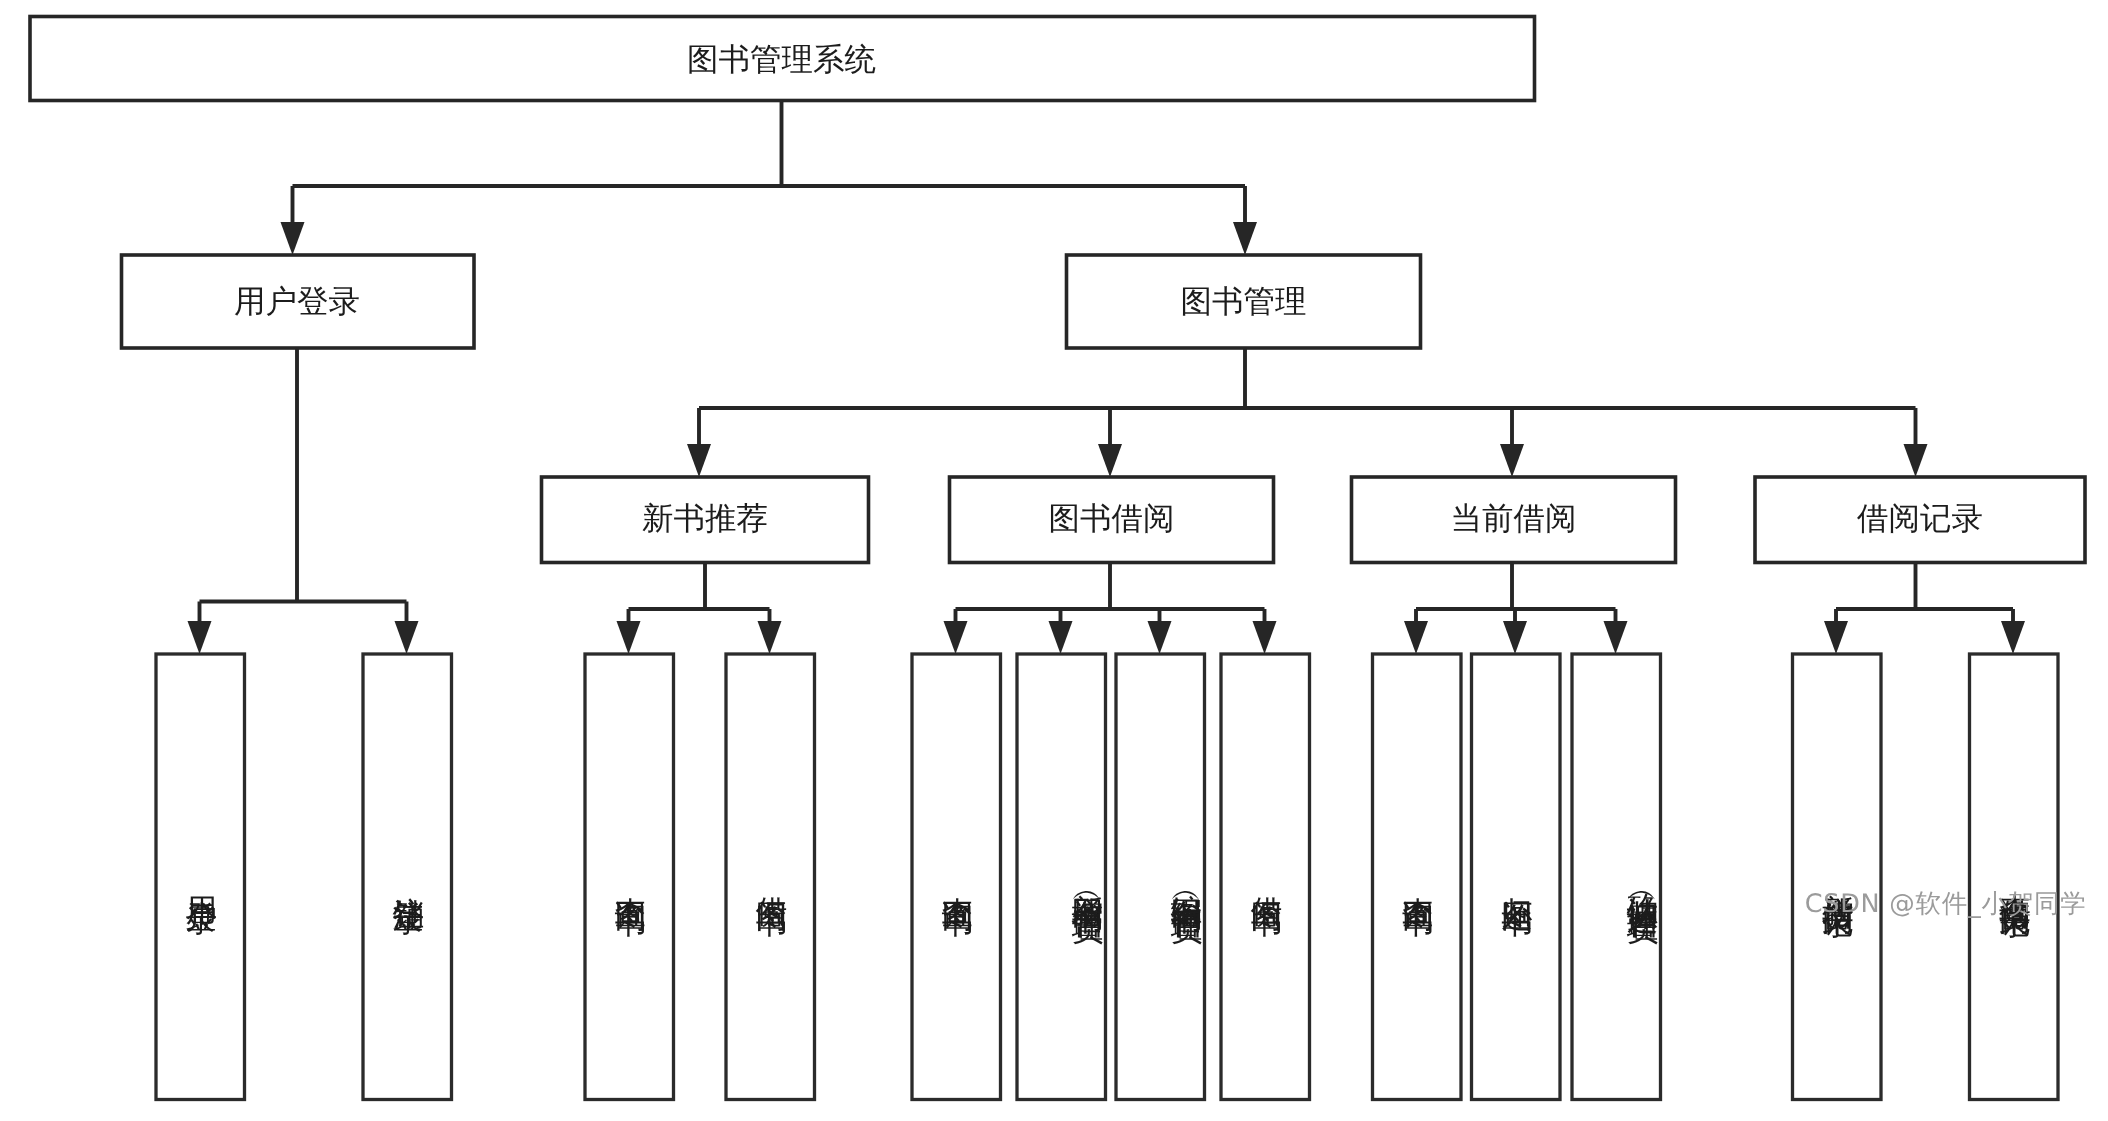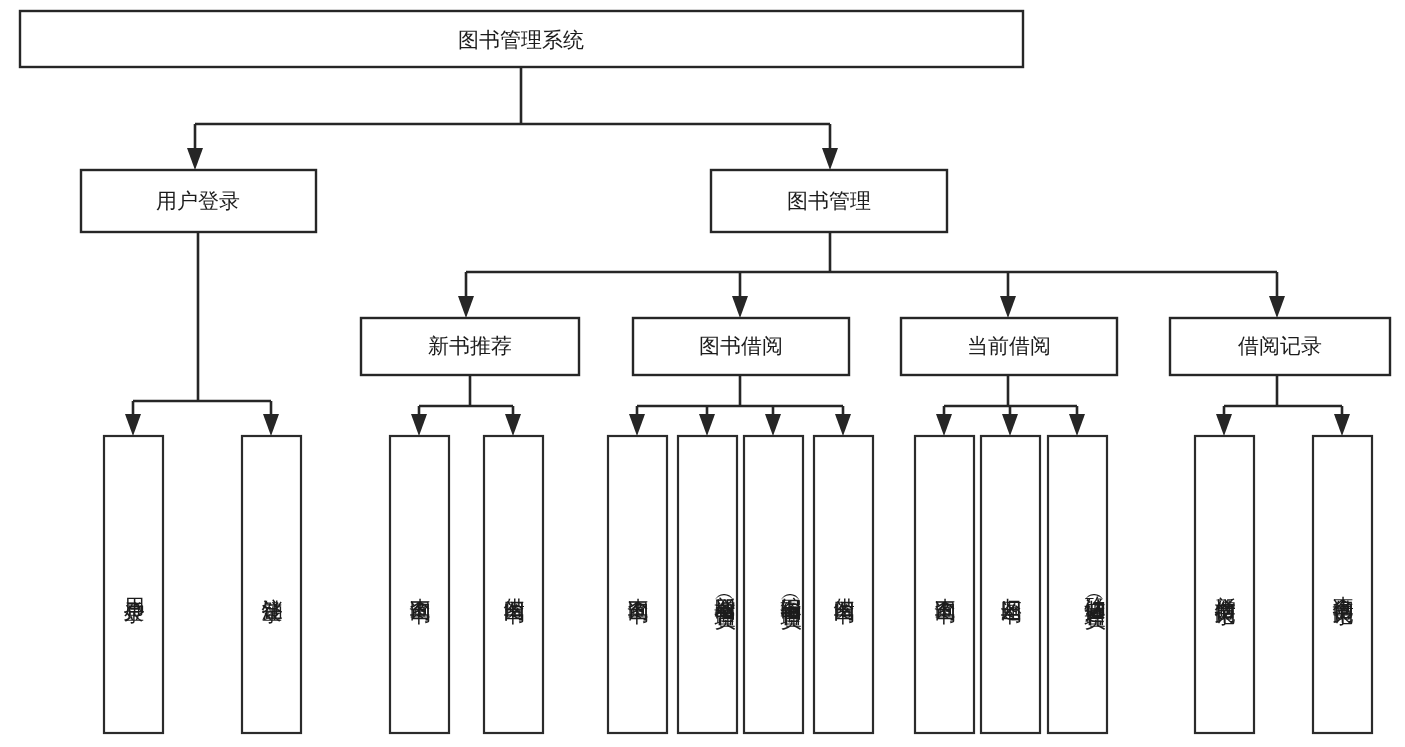--- a/index.html
+++ b/index.html
@@ -246,14 +246,15 @@
   <div class="leaf-label-wrap" style="left:744px; top:442px; width:59px; height:291px; align-items:flex-start;">编辑图书（管理员）</div>
   <div class="leaf-label-wrap" style="left:814px; top:436px; width:59px; height:297px;">借阅图书</div>
 
   <div class="leaf-label-wrap" style="left:915px; top:436px; width:59px; height:297px;">查询图书</div>
   <div class="leaf-label-wrap" style="left:981px; top:436px; width:59px; height:297px;">归还图书</div>
   <div class="leaf-label-wrap" style="left:1048px; top:442px; width:59px; height:291px; align-items:flex-start;">确认归还（管理员）</div>
 
   <div class="leaf-label-wrap" style="left:1195px; top:436px; width:59px; height:297px;">新增借阅记录</div>
   <div class="leaf-label-wrap" style="left:1313px; top:436px; width:59px; height:297px;">查询借阅记录</div>
 
+  <div class="watermark">CSDN @软件_小贺同学</div>
 
 </div>
 
 </body></html>

